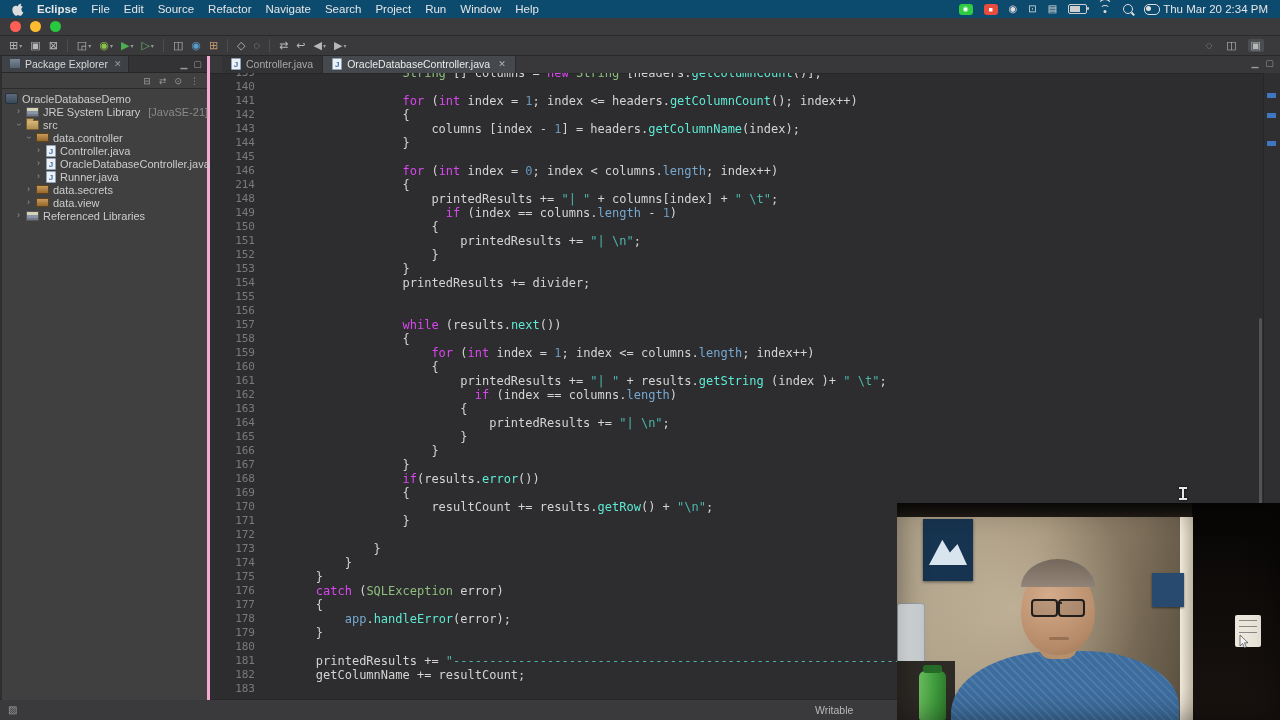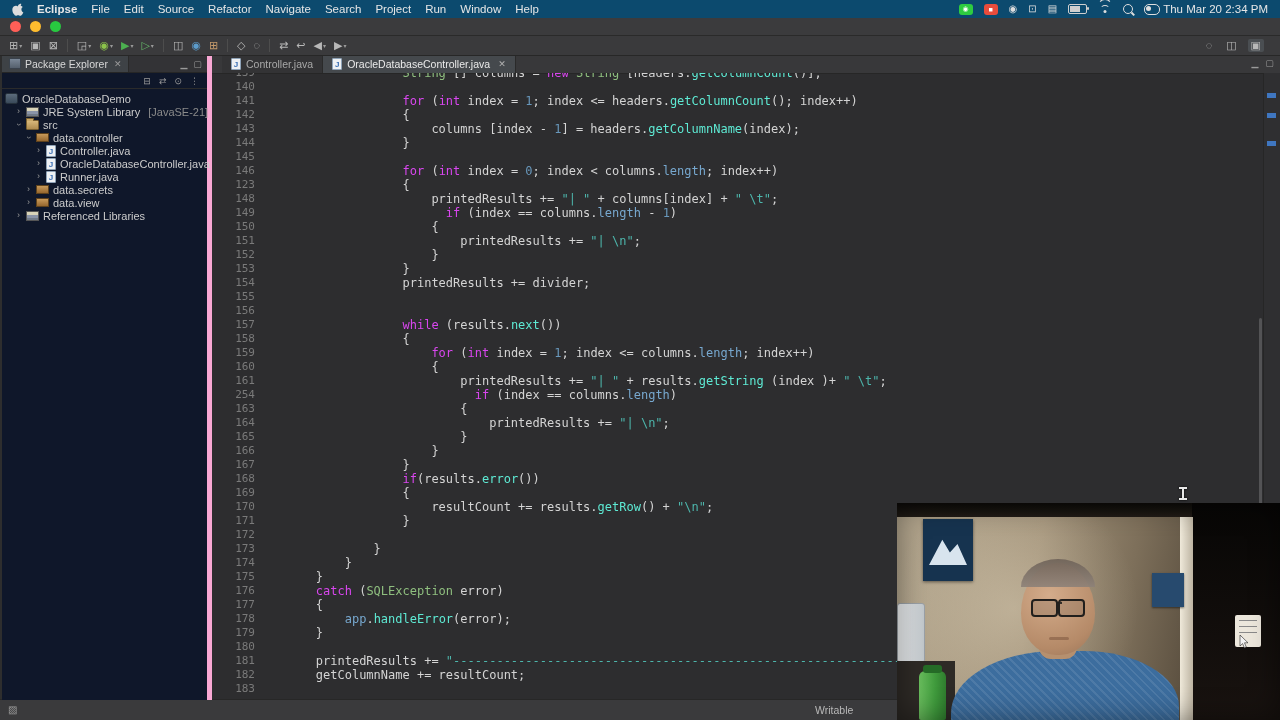--- a/index.html
+++ b/index.html
@@ -35,21 +35,21 @@
   .tb-title .jicon{display:inline-block;vertical-align:-2px;margin-right:5px;}
 
   .toolbar{position:absolute;top:36px;left:0;right:0;height:19px;background:#3a3a3c;border-bottom:1px solid #272727;display:flex;align-items:center;padding:0 6px;z-index:55;}
   .tb-icon{display:flex;align-items:center;gap:1px;padding:1px 3px;color:#b8b8b8;font-size:11px;line-height:1;border-radius:2px;}
   .tb-arrow{font-size:6px;color:#9a9a9a;}
   .tb-sep{width:1px;height:13px;background:#4d4d4d;margin:0 4px;}
   .tb-right{margin-left:auto;display:flex;gap:8px;padding-right:10px;}
   .tb-icon.pressed{background:#4a4e52;}
 
   
-  .sidebar{position:absolute;top:55px;left:2px;width:205px;bottom:20px;background:#0f172a;border-right:5px solid #f9a8d4;z-index:40;}
+  .sidebar{position:absolute;top:55px;left:2px;width:205px;bottom:20px;background:#404040;border-right:3px solid #f9a8d4;z-index:40;}
   .view-tabbar{height:17px;background:#333336;border-bottom:1px solid #262626;display:flex;align-items:center;}
   .view-tab{height:100%;display:flex;align-items:center;gap:4px;padding:0 7px;background:#3e4246;color:#d8d8d8;font-size:10.5px;border-right:1px solid #2a2a2a;}
   .view-tab .close{color:#9a9a9a;font-size:9px;margin-left:2px;}
   .vt-right{margin-left:auto;display:flex;gap:6px;padding-right:5px;color:#9a9a9a;font-size:9px;}
   .view-toolbar{height:15px;display:flex;justify-content:flex-end;align-items:center;gap:8px;padding-right:8px;color:#9a9a9a;font-size:9px;border-bottom:1px solid #2b2b2b;}
   .tree{padding-top:3px;font-size:11px;color:#cccccc;}
   .tree-row{height:13px;display:flex;align-items:center;gap:4px;white-space:nowrap;}
   .tw-arrow{width:7px;flex:none;font-size:9px;color:#9a9a9a;display:inline-block;text-align:center;line-height:1;}
   .tw-arrow.exp{transform:rotate(90deg);}
   .sublabel{color:#8a8a8a;margin-left:4px;}
@@ -363,21 +363,21 @@
         </div>
         <div class="cl">
           <span class="ln">145</span>
           <span class="ct"></span>
         </div>
         <div class="cl">
           <span class="ln">146</span>
           <span class="ct">                    <span class="tk-k">for</span><span class="tk-d"> (</span><span class="tk-k">int</span><span class="tk-d"> index = </span><span class="tk-num">0</span><span class="tk-d">; index &lt; columns.</span><span class="tk-f">length</span><span class="tk-d">; index++)</span></span>
         </div>
         <div class="cl">
-          <span class="ln">123</span>
+          <span class="ln">214</span>
           <span class="ct">                    <span class="tk-d">{</span></span>
         </div>
         <div class="cl">
           <span class="ln">148</span>
           <span class="ct">                        <span class="tk-d">printedResults += </span><span class="tk-s">"| "</span><span class="tk-d"> + columns[index] + </span><span class="tk-s">" \t"</span><span class="tk-d">;</span></span>
         </div>
         <div class="cl">
           <span class="ln">149</span>
           <span class="ct">                          <span class="tk-k">if</span><span class="tk-d"> (index == columns.</span><span class="tk-f">length</span><span class="tk-d"> - </span><span class="tk-num">1</span><span class="tk-d">)</span></span>
         </div>
@@ -423,21 +423,21 @@
         </div>
         <div class="cl">
           <span class="ln">160</span>
           <span class="ct">                        <span class="tk-d">{</span></span>
         </div>
         <div class="cl">
           <span class="ln">161</span>
           <span class="ct">                            <span class="tk-d">printedResults += </span><span class="tk-s">"| "</span><span class="tk-d"> + results.</span><span class="tk-m">getString</span><span class="tk-d"> (index )+ </span><span class="tk-s">" \t"</span><span class="tk-d">;</span></span>
         </div>
         <div class="cl">
-          <span class="ln">254</span>
+          <span class="ln">162</span>
           <span class="ct">                              <span class="tk-k">if</span><span class="tk-d"> (index == columns.</span><span class="tk-f">length</span><span class="tk-d">)</span></span>
         </div>
         <div class="cl">
           <span class="ln">163</span>
           <span class="ct">                            <span class="tk-d">{</span></span>
         </div>
         <div class="cl">
           <span class="ln">164</span>
           <span class="ct">                                <span class="tk-d">printedResults += </span><span class="tk-s">"| \n"</span><span class="tk-d">;</span></span>
         </div>

